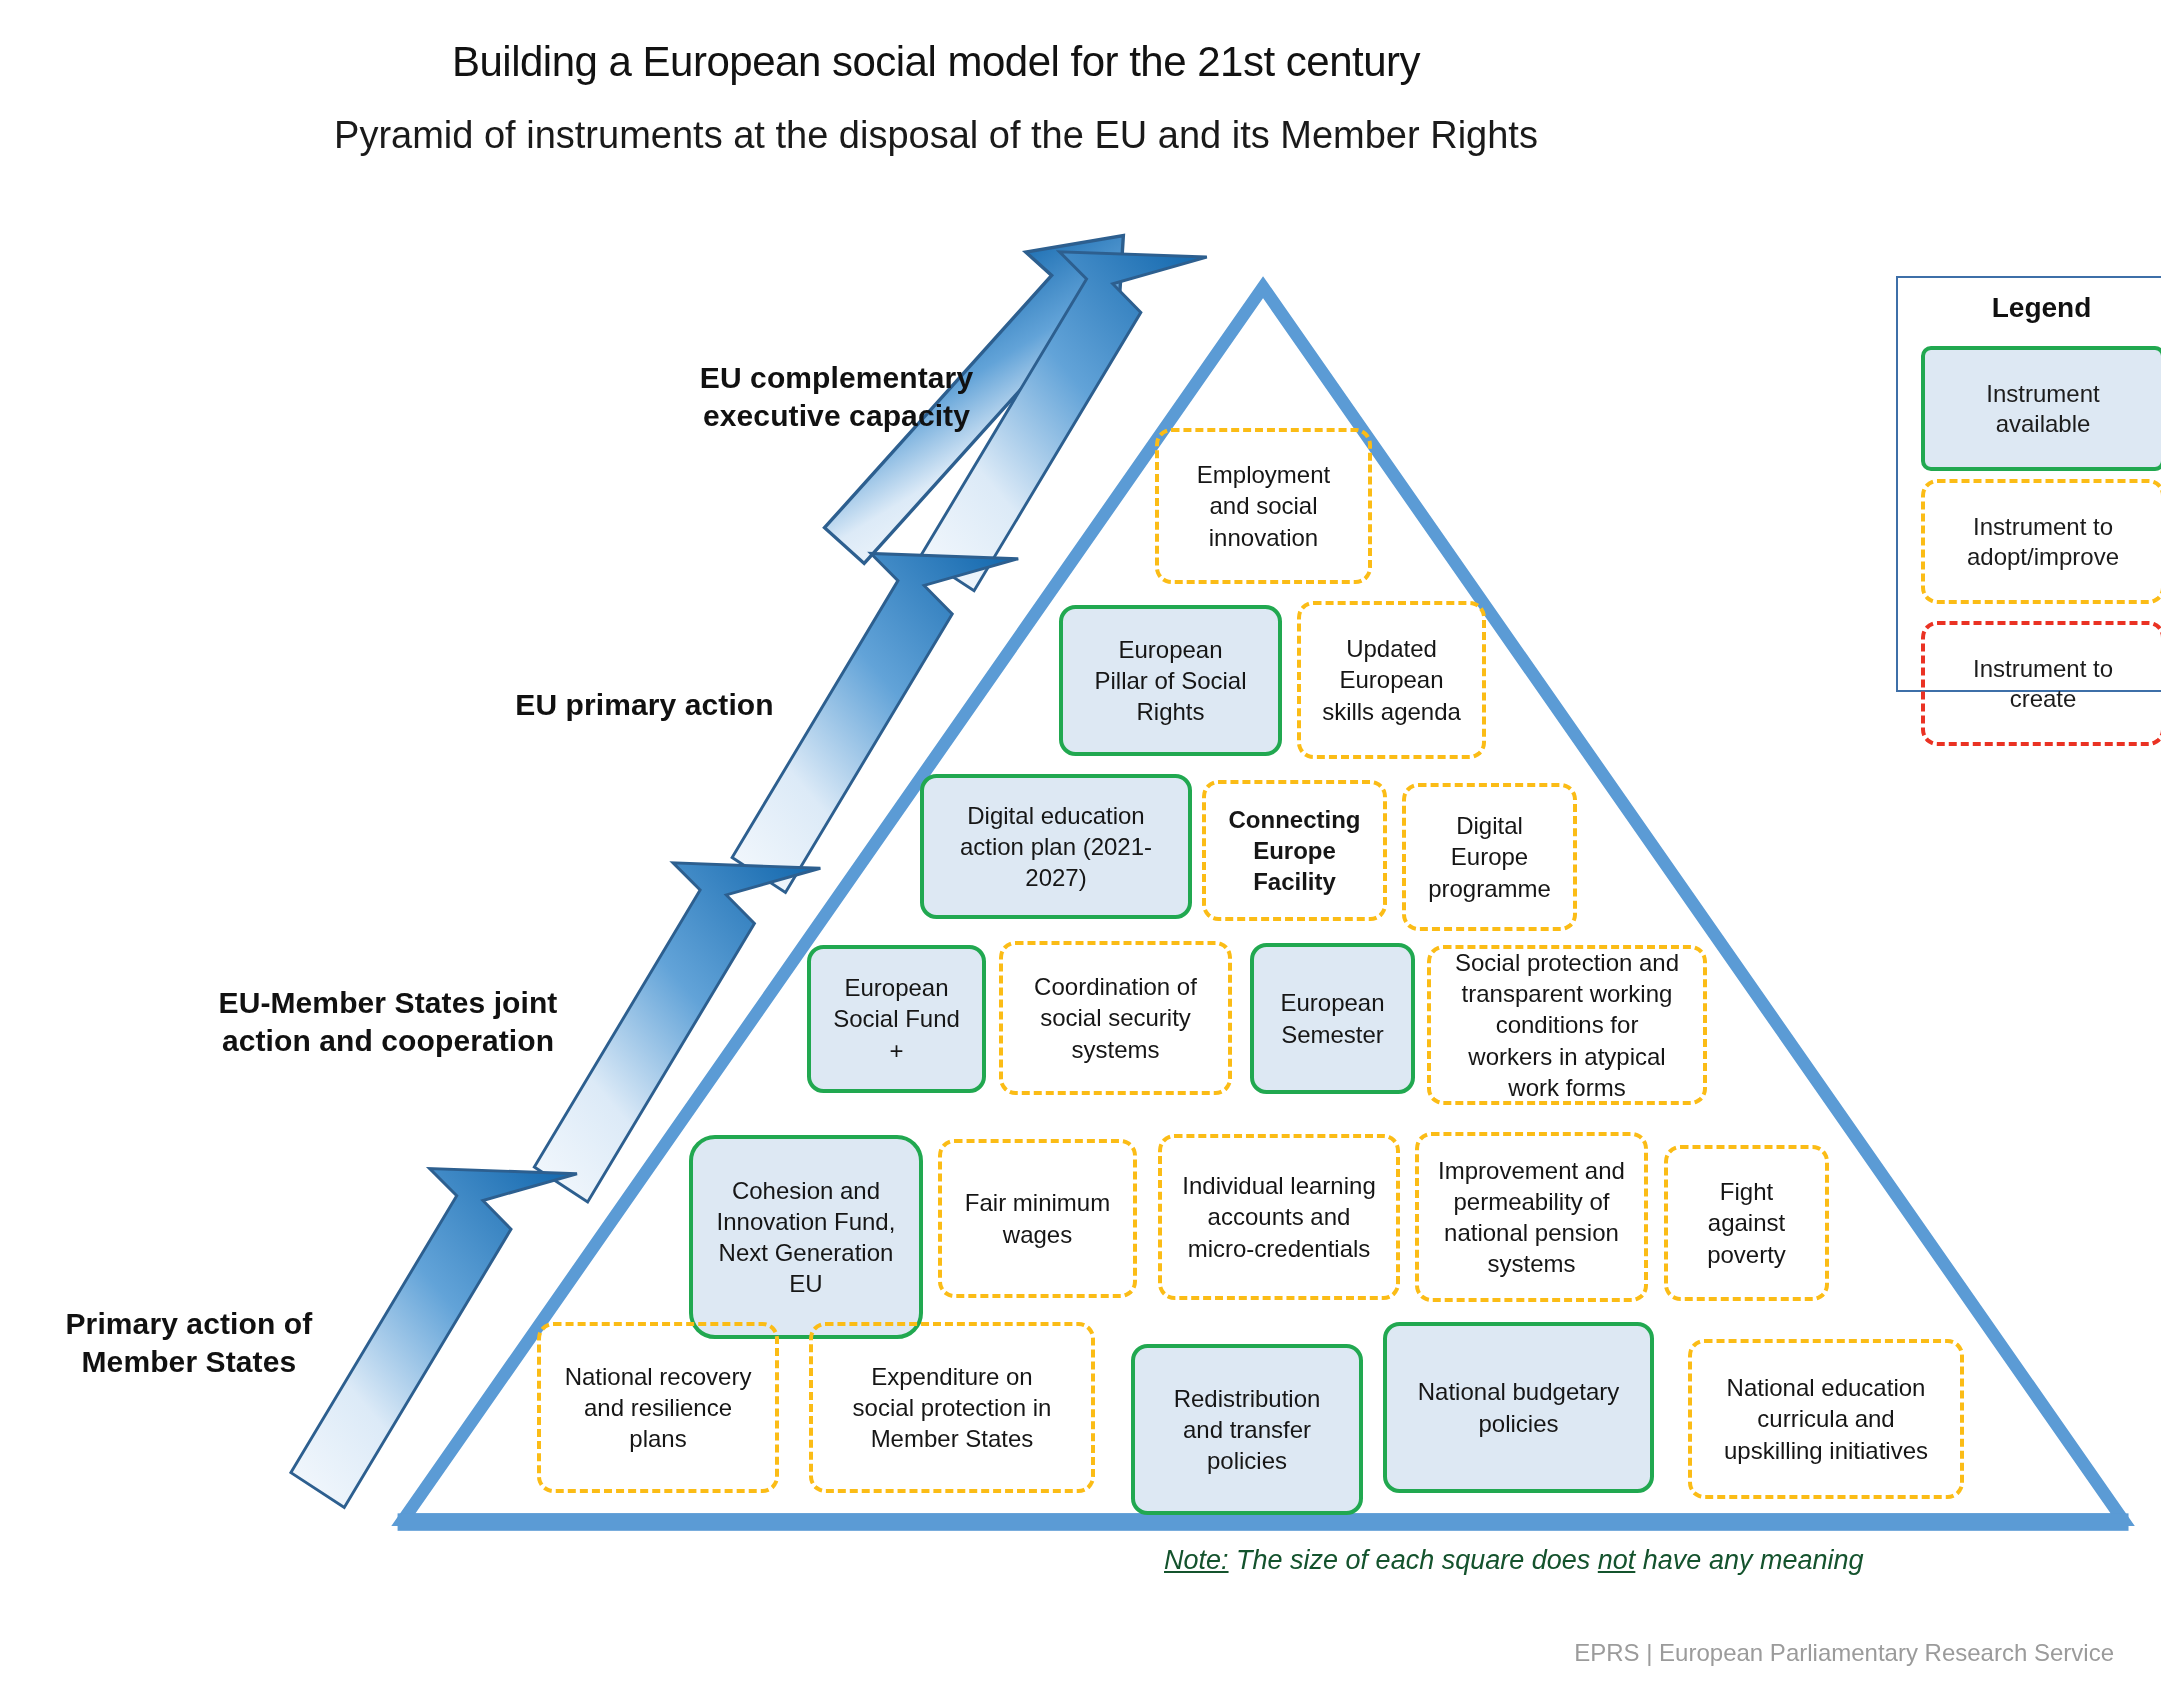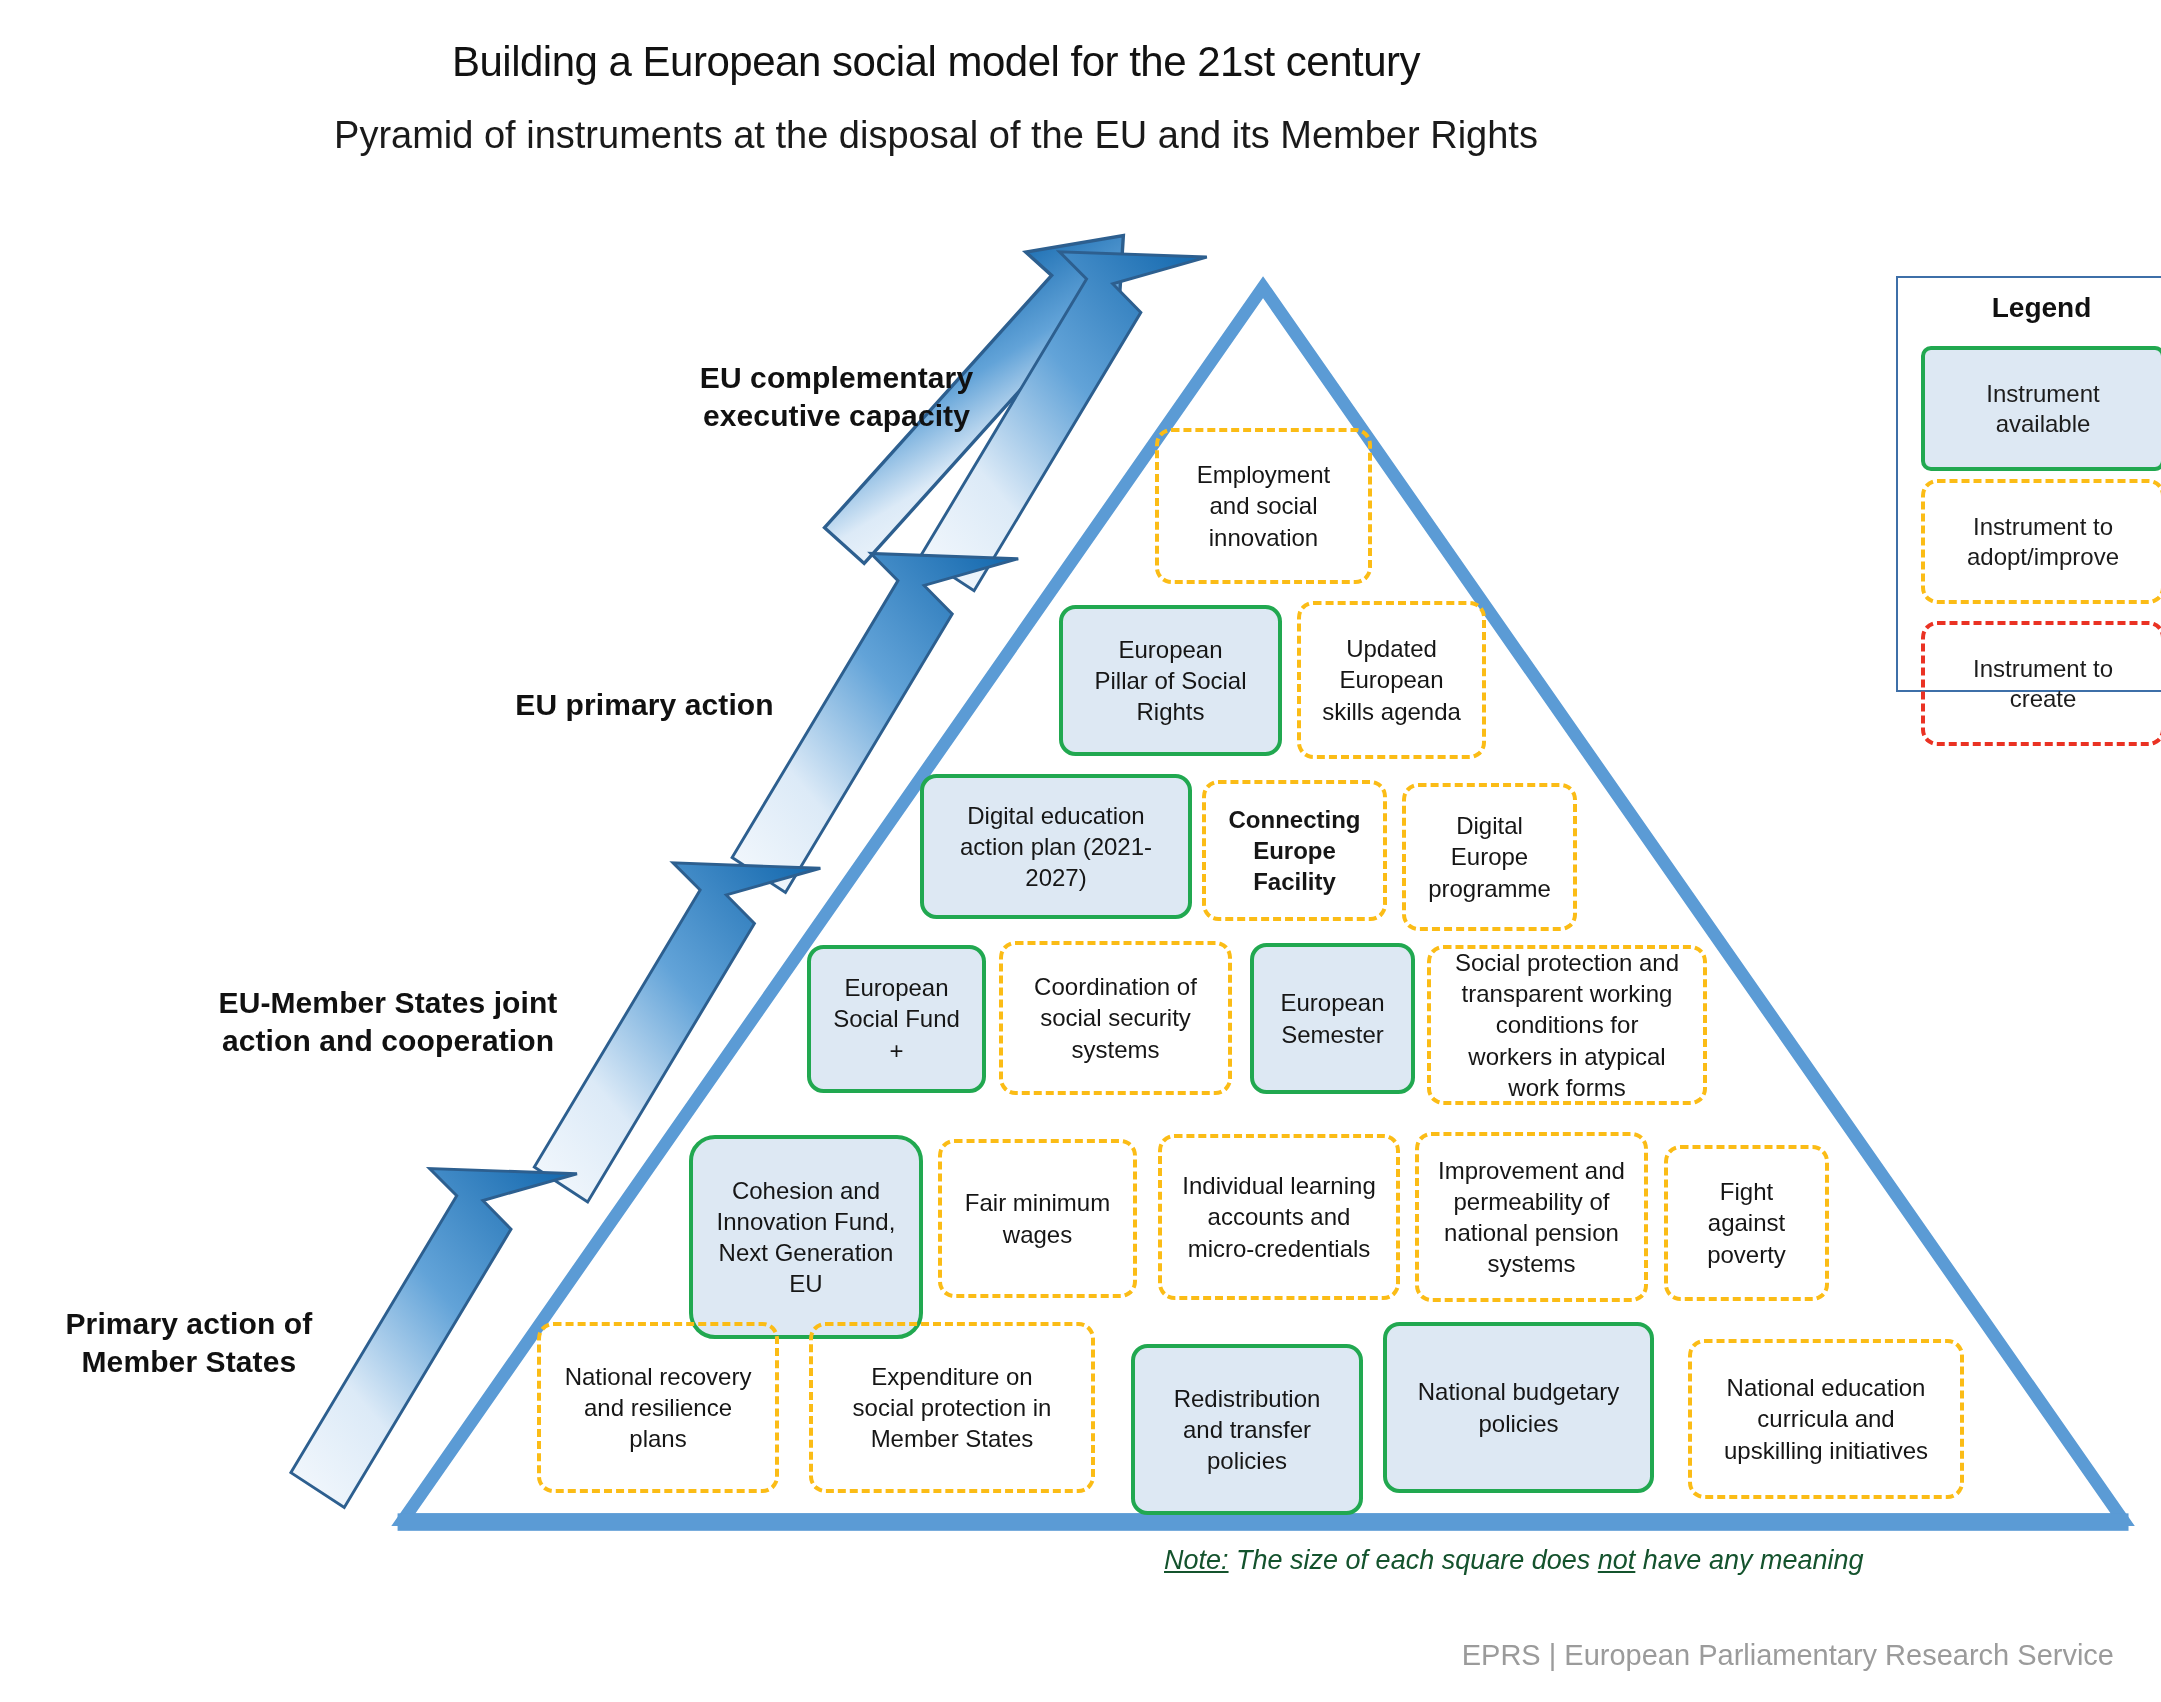--- a/index.html
+++ b/index.html
@@ -62,21 +62,21 @@
   #lg-create{top:343px;height:125px;border:4.4px dashed #ea3223;border-radius:16.5px;}
 
   
   #note{
     position:absolute;left:1164px;top:1545px;width:921px;
     font-size:27px;font-style:italic;color:#14532d;white-space:nowrap;
   }
   #note u{text-decoration:underline;}
   #footer{
     position:absolute;left:0;top:1639px;width:2114px;text-align:right;
-    font-size:29px;color:#9b9b9b;
+    font-size:24px;color:#9b9b9b;
   }
 </style>
 </head>
 <body>
 
 <div id="title">Building a European social model for the 21st century</div>
 <div id="subtitle">Pyramid of instruments at the disposal of the EU and its Member Rights</div>
 
 <svg id="pyramid-layer" viewBox="0 0 4457 3511" preserveAspectRatio="none" xmlns="http://www.w3.org/2000/svg">
   <defs>

